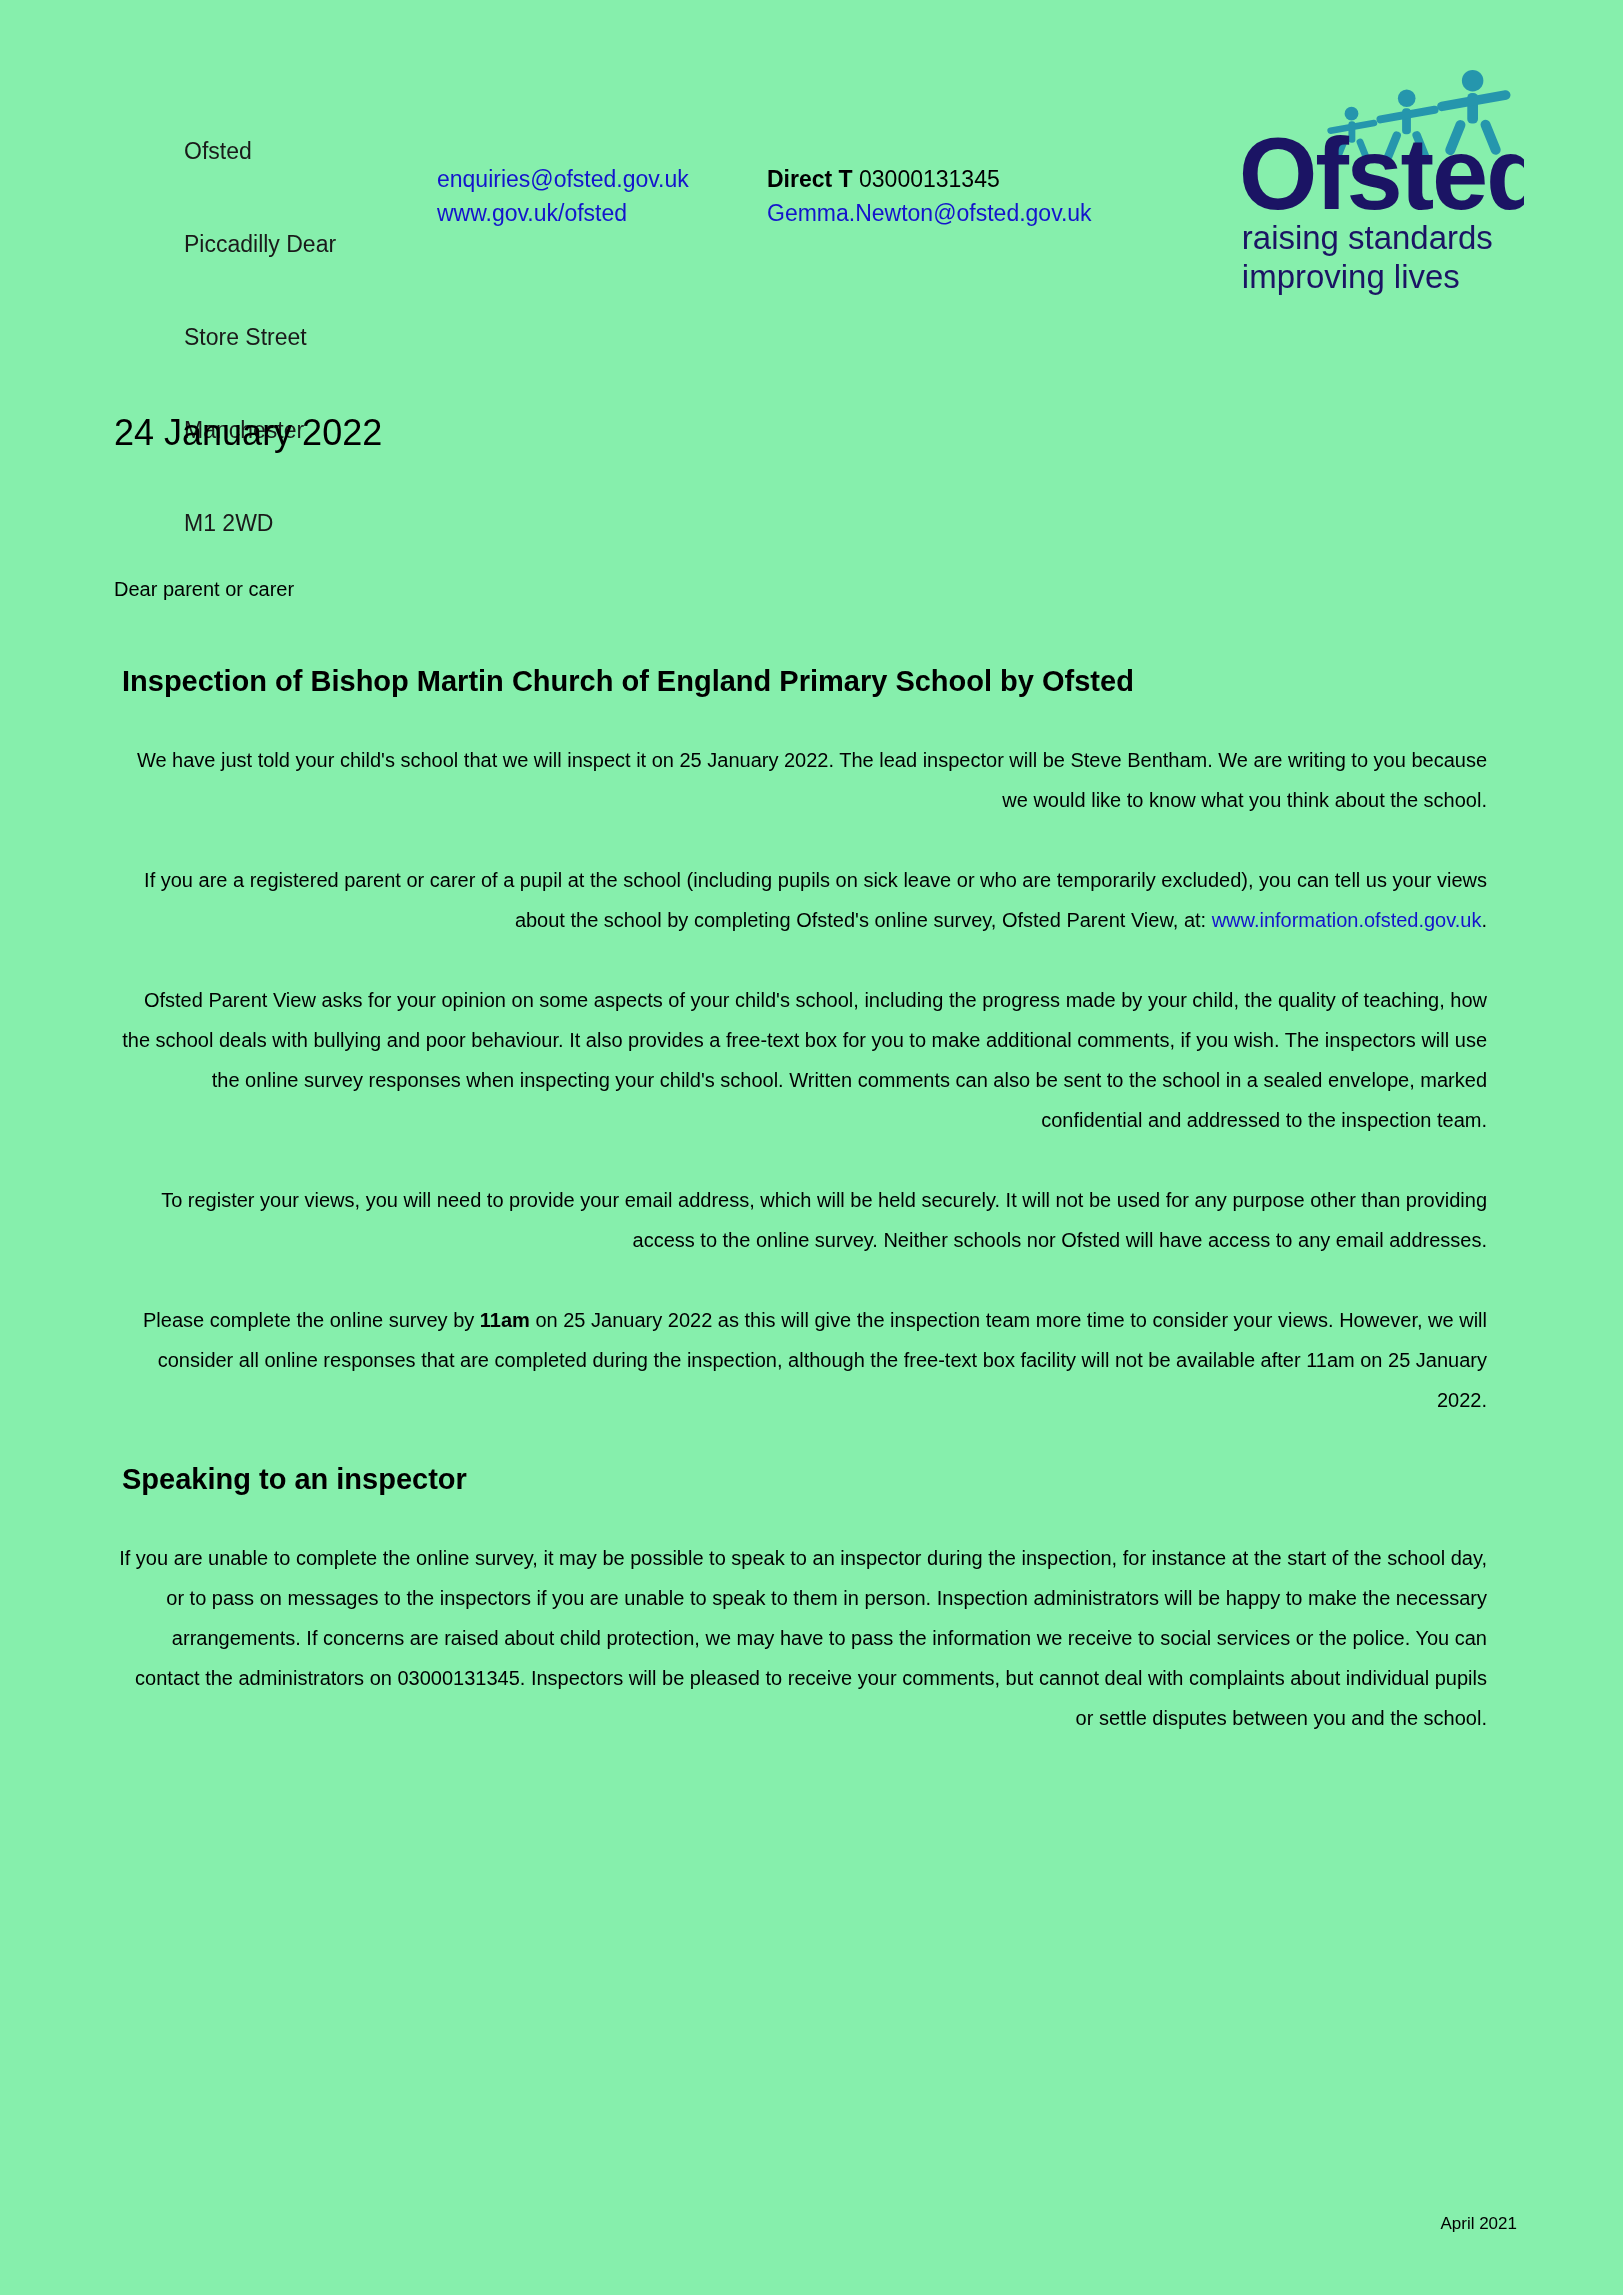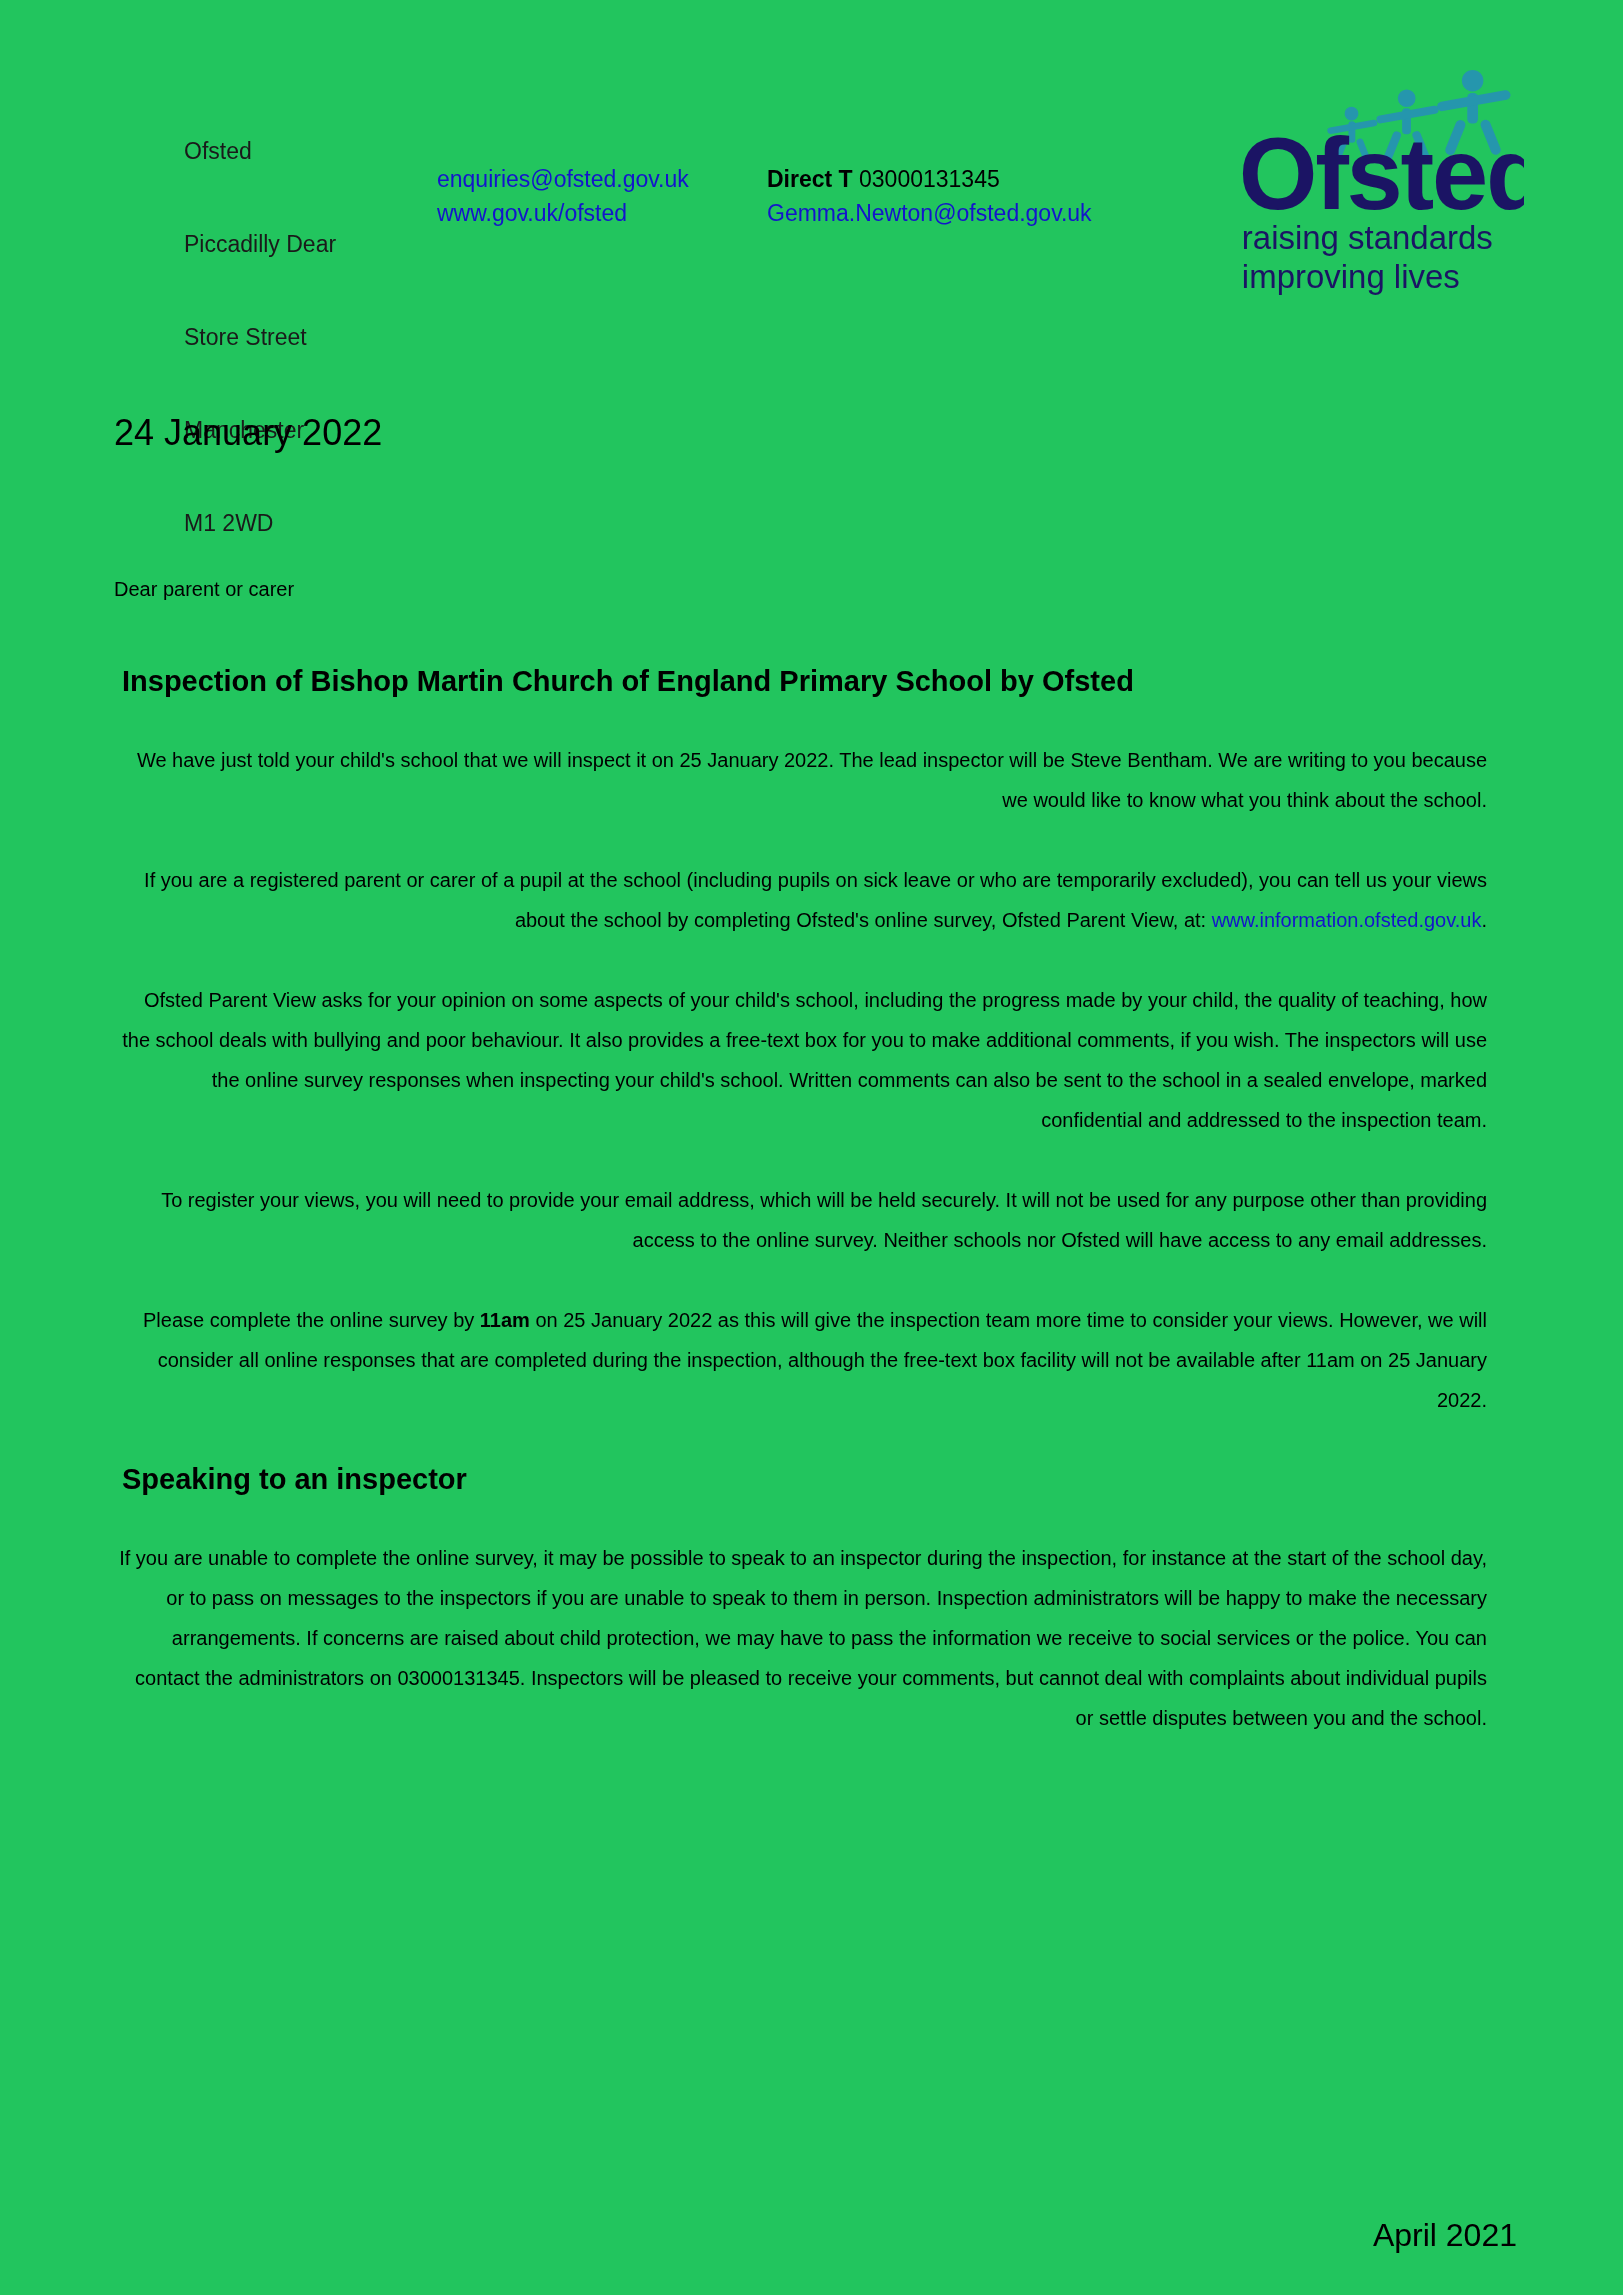--- a/index.html
+++ b/index.html
@@ -8,21 +8,21 @@
     background: #ffffff;
   }
   body {
     font-family: "Liberation Sans", sans-serif;
     color: #000000;
   }
   .page {
     position: relative;
     width: 1624px;
     height: 2295px;
-    background: #22c55e;
+    background: #86efac;
     box-sizing: border-box;
     overflow: hidden;
   }
 
   
   .letterhead {
     position: absolute;
     top: 74px;
     left: 184px;
     right: 107px;
@@ -94,22 +94,22 @@
     margin: 0 0 40px 0;
     text-align: right;
   }
   p.body:last-child { margin-bottom: 8px; }
   .b { font-weight: bold; }
 
   
   .footer {
     position: absolute;
     right: 107px;
-    bottom: 44px;
-    font-size: 32px;
+    bottom: 56px;
+    font-size: 17px;
     line-height: 31px;
     color: #000;
   }
 </style>
 </head>
 <body>
 
 <div class="page">
 
   <div class="letterhead">

